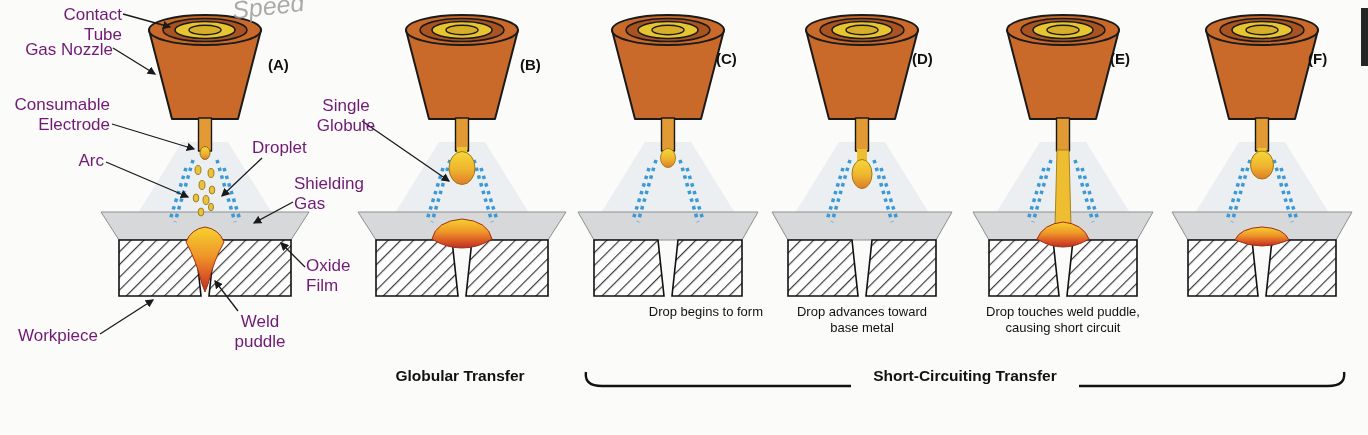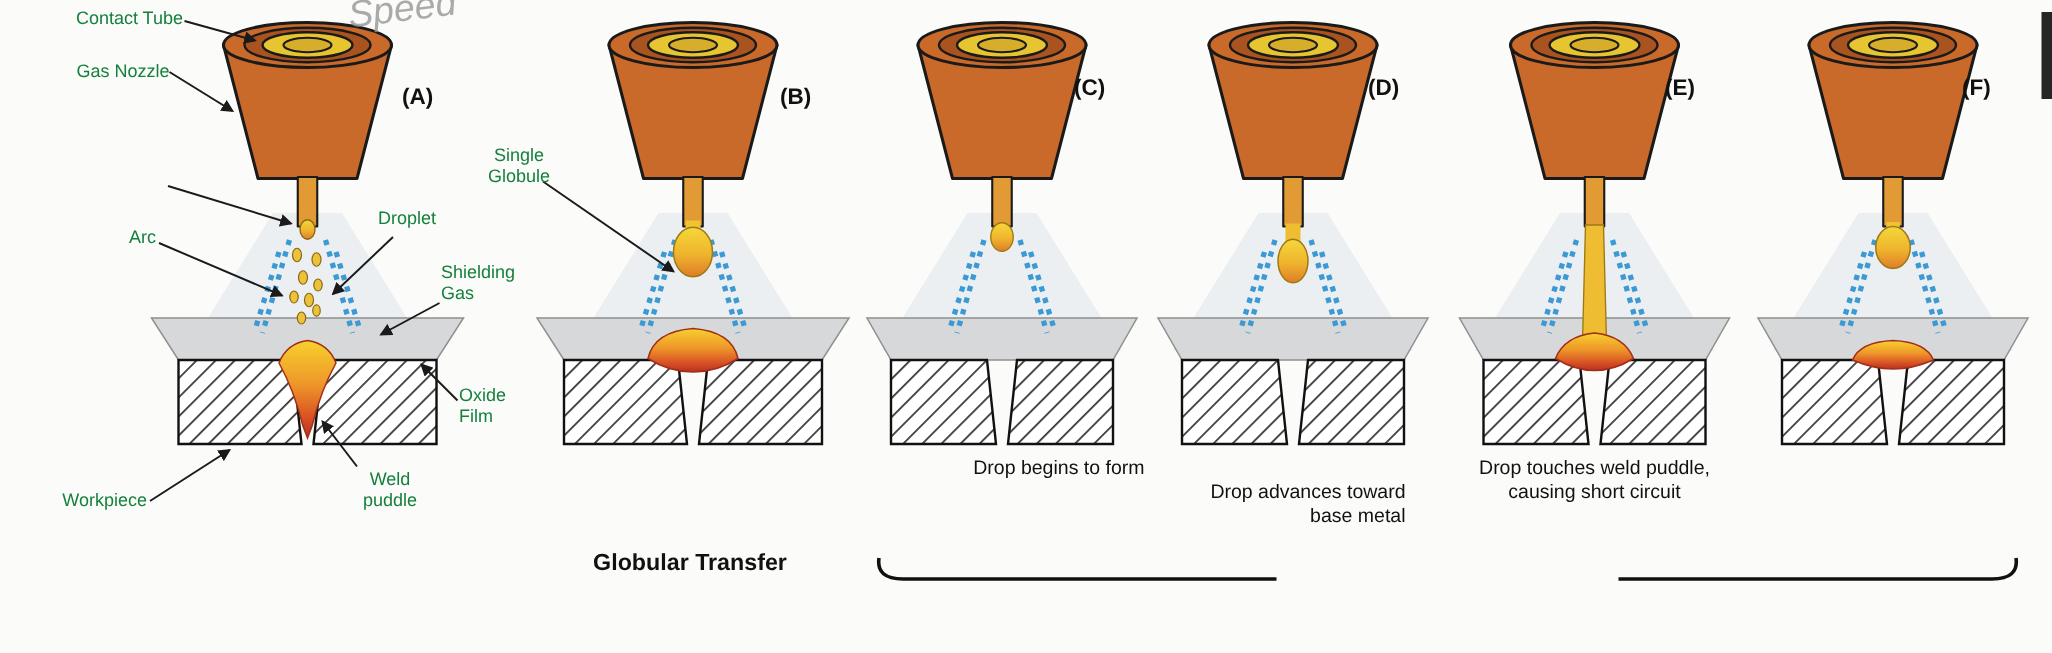--- a/index.html
+++ b/index.html
@@ -1,21 +1,21 @@
 <!DOCTYPE html>
 <html><head>
 <meta charset="utf-8">
 <style>
   html,body{margin:0;padding:0;background:#fbfbf9;}
   .fig{
     position:relative;width:1368px;height:435px;overflow:hidden;
     background:#fbfbf9;font-family:"Liberation Sans",sans-serif;color:#111;
   }
   .fig svg{position:absolute;left:0;top:0;}
-  .lbl{position:absolute;font-size:12px;line-height:1.18;color:#15803d;}
+  .lbl{position:absolute;font-size:17px;line-height:1.18;color:#701a75;}
   .r{text-align:right;}
   .c{text-align:center;margin-top:10px;}
   .cap{position:absolute;font-size:13px;line-height:1.25;text-align:center;color:#111;}
   .ttl{position:absolute;font-size:15.5px;font-weight:bold;text-align:center;color:#111;}
   .letter{position:absolute;font-size:15px;font-weight:bold;color:#111;}
   .hand{position:absolute;left:232px;top:-8px;font-size:25px;font-style:italic;
         color:#979797;opacity:.8;transform:rotate(-7deg);}
   .edge{position:absolute;left:1361px;top:8px;width:7px;height:58px;background:#262626;}
 </style>
 </head>
@@ -174,34 +174,36 @@
       <path d="M586,372 Q584,386 602,386 L851,386"></path>
       <path d="M1079,386 L1328,386 Q1346,386 1344,372"></path>
     </g>
   </svg>
 
   <div class="hand">Speed</div>
   <div class="edge"></div>
 
   <div class="lbl r" style="left:30px;top:5px;width:92px;">Contact Tube</div>
   <div class="lbl r" style="left:25px;top:40px;width:88px;">Gas Nozzle</div>
+  <div class="lbl r" style="left:14px;top:95px;width:96px;">Consumable Electrode</div>
   <div class="lbl r" style="left:58px;top:151px;width:46px;">Arc</div>
   <div class="lbl" style="left:252px;top:138px;width:60px;">Droplet</div>
   <div class="lbl" style="left:294px;top:174px;width:72px;">Shielding Gas</div>
   <div class="lbl" style="left:306px;top:256px;width:48px;">Oxide Film</div>
   <div class="lbl c" style="left:228px;top:302px;width:64px;">Weld puddle</div>
   <div class="lbl r" style="left:16px;top:326px;width:82px;">Workpiece</div>
   <div class="lbl c" style="left:316px;top:86px;width:60px;">Single Globule</div>
 
   <div class="letter" style="left:268px;top:56px;">(A)</div>
   <div class="letter" style="left:520px;top:56px;">(B)</div>
   <div class="letter" style="left:716px;top:50px;">(C)</div>
   <div class="letter" style="left:912px;top:50px;">(D)</div>
   <div class="letter" style="left:1110px;top:50px;">(E)</div>
   <div class="letter" style="left:1308px;top:50px;">(F)</div>
 
   <div class="cap" style="left:573px;top:304px;width:190px;text-align:right;">Drop begins to form</div>
-  <div class="cap" style="left:787px;top:320px;width:150px;text-align:right;">Drop advances toward base metal</div>
+  <div class="cap" style="left:787px;top:304px;width:150px;">Drop advances toward base metal</div>
   <div class="cap" style="left:978px;top:304px;width:170px;">Drop touches weld puddle, causing short circuit</div>
 
   <div class="ttl" style="left:385px;top:367px;width:150px;">Globular Transfer</div>
+  <div class="ttl" style="left:862px;top:367px;width:206px;">Short-Circuiting Transfer</div>
 
 </div>
 
 </body></html>

